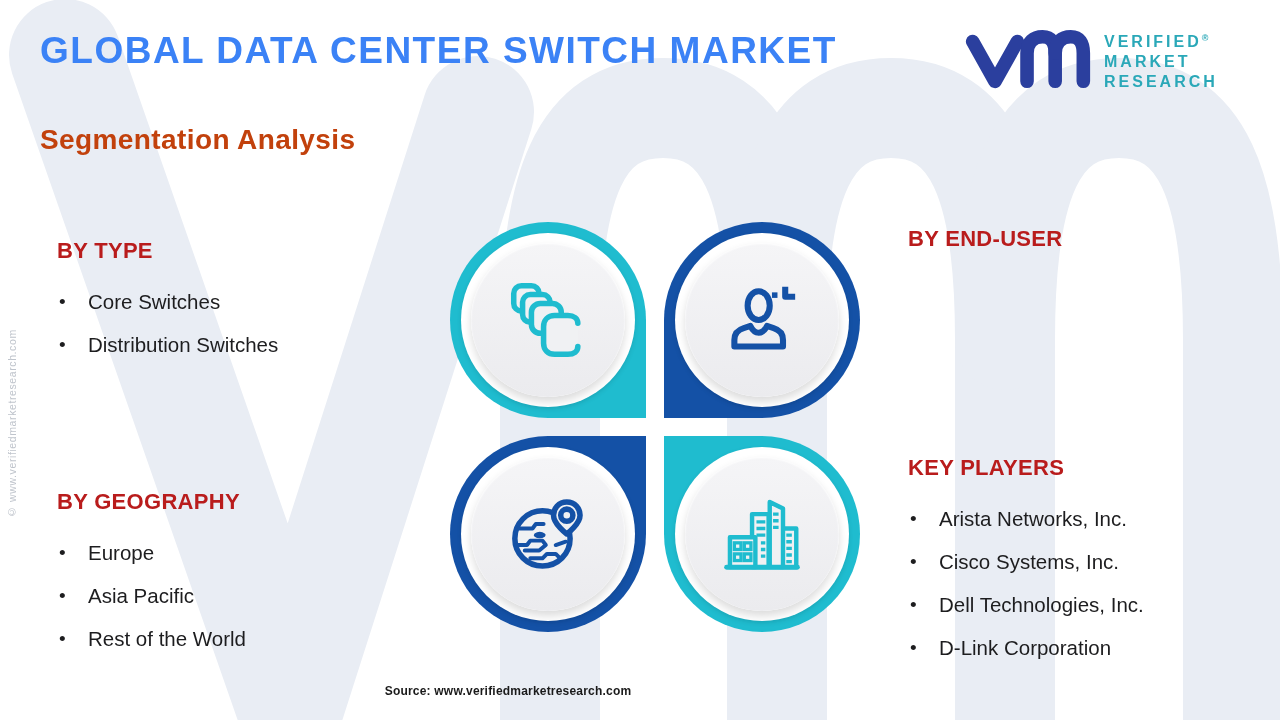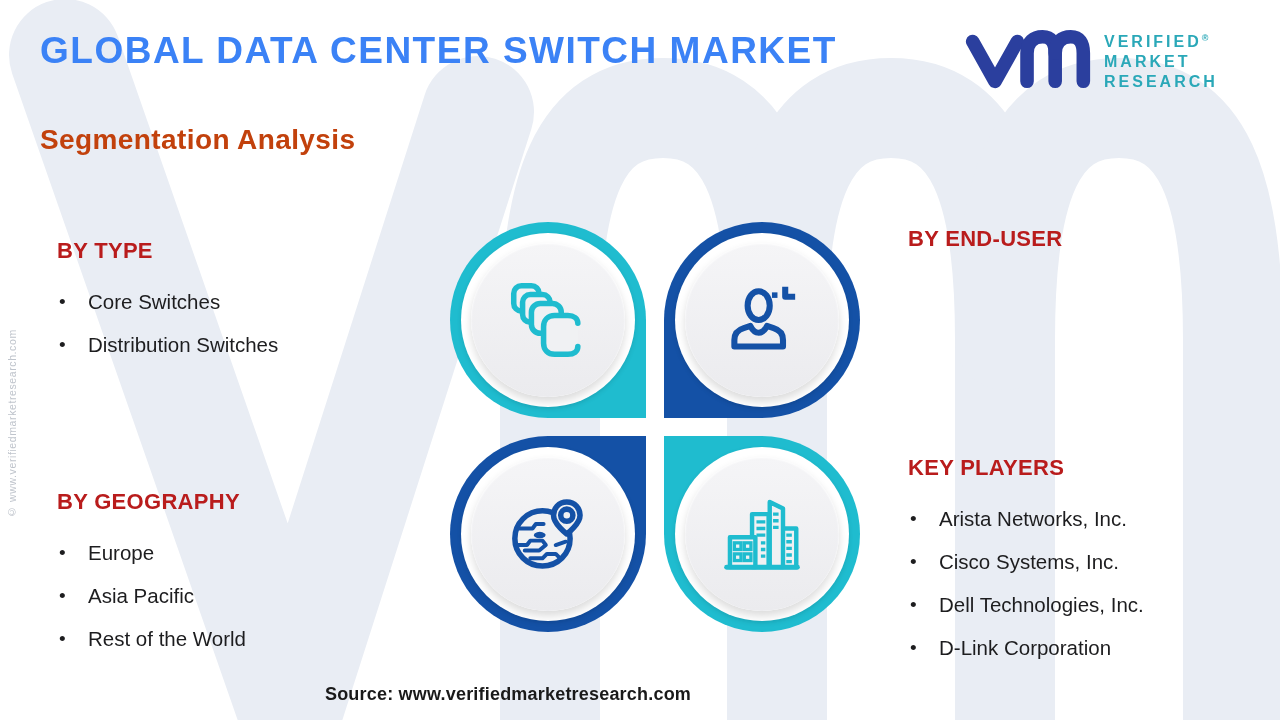--- a/index.html
+++ b/index.html
@@ -49,21 +49,21 @@
   .quad-br{left:214px;top:214px;background:#1fbccf;border-radius:0 50% 50% 50%;}
   .ring-white{position:absolute;inset:11px;background:#ffffff;border-radius:50%;
     box-shadow:0 2px 5px rgba(0,0,0,.10);}
   .disc{position:absolute;inset:21px;border-radius:50%;
     background:linear-gradient(180deg,#f5f5f7 0%,#ebebee 100%);
     box-shadow:0 5px 9px rgba(0,0,0,.14), inset 0 1px 2px #ffffff;}
   .quad .icon{position:absolute;left:0;right:0;top:0;bottom:0;margin:auto;width:84px;height:84px;}
 
   .source{
     position:absolute;z-index:2;left:0;width:1016px;top:684px;text-align:center;
-    font-size:18px;font-weight:bold;color:#1a1a1a;letter-spacing:.2px;
+    font-size:12px;font-weight:bold;color:#1a1a1a;letter-spacing:.2px;
   }
 </style>
 </head>
 <body>
 
 <div class="canvas">
 
   <svg class="watermark" width="1280" height="720" viewBox="0 0 1280 720">
     <g fill="none" stroke="#e9edf4" stroke-linecap="round" stroke-linejoin="round">
       <path d="M 65 55 L 290 700 L 478 112" stroke-width="112"></path>

